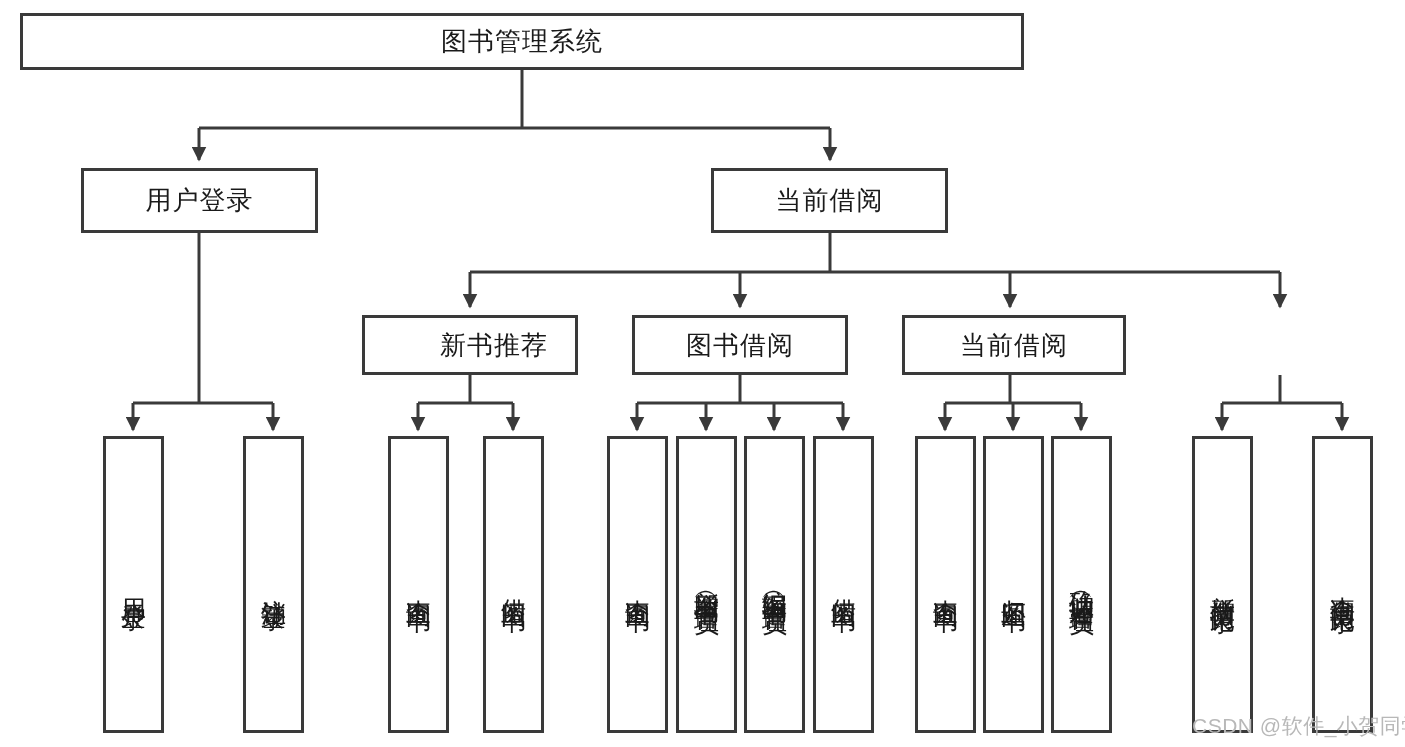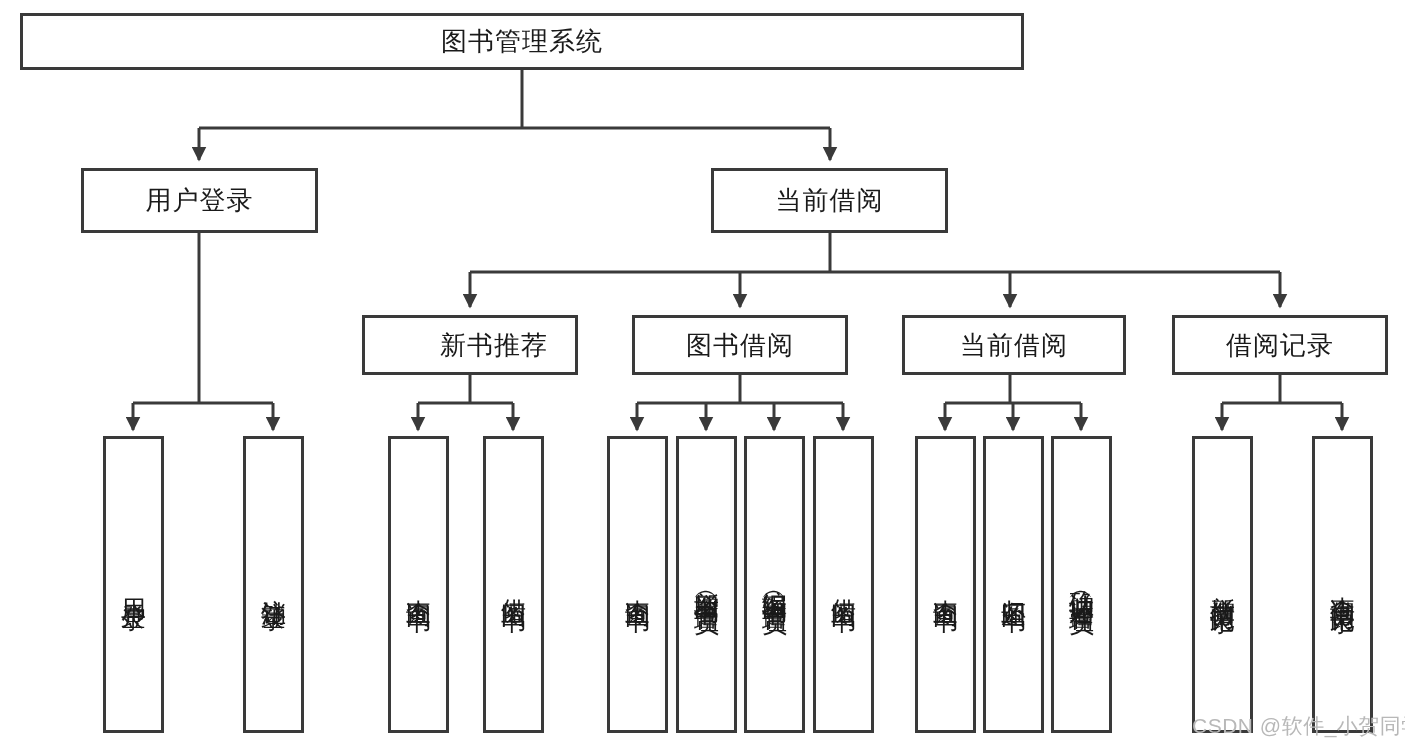--- a/index.html
+++ b/index.html
@@ -130,23 +130,20 @@
 
   <div class="node horiz" style="left:362px; top:315px; width:216px; height:60px;padding-left:48px;">
     <span class="label">新书推荐</span>
   </div>
   <div class="node horiz" style="left:632px; top:315px; width:216px; height:60px;">
     <span class="label">图书借阅</span>
   </div>
   <div class="node horiz" style="left:902px; top:315px; width:224px; height:60px;">
     <span class="label">当前借阅</span>
   </div>
-  <div class="node horiz" style="left:1172px; top:315px; width:216px; height:60px;">
-    <span class="label">借阅记录</span>
-  </div>
 
   <div class="node vert" style="left:103px; top:436px; width:61px; height:297px;">
     <span class="label">用户登录</span>
   </div>
   <div class="node vert" style="left:243px; top:436px; width:61px; height:297px;">
     <span class="label">注销登录</span>
   </div>
   <div class="node vert" style="left:388px; top:436px; width:61px; height:297px;">
     <span class="label">查询图书</span>
   </div>

